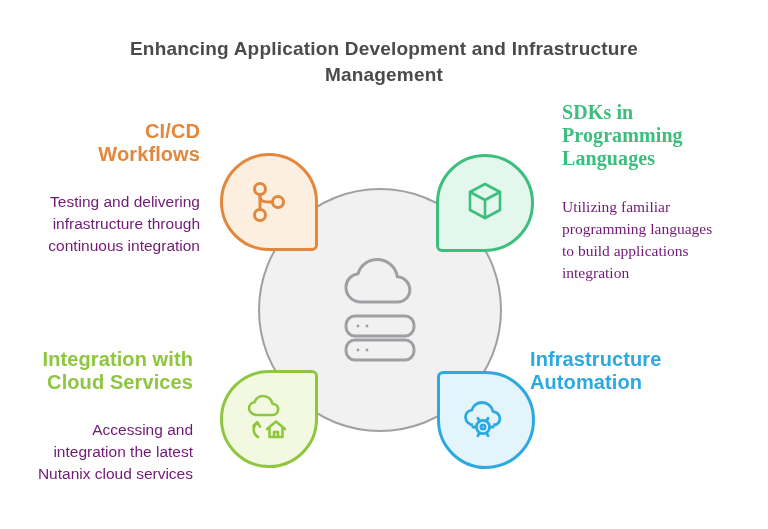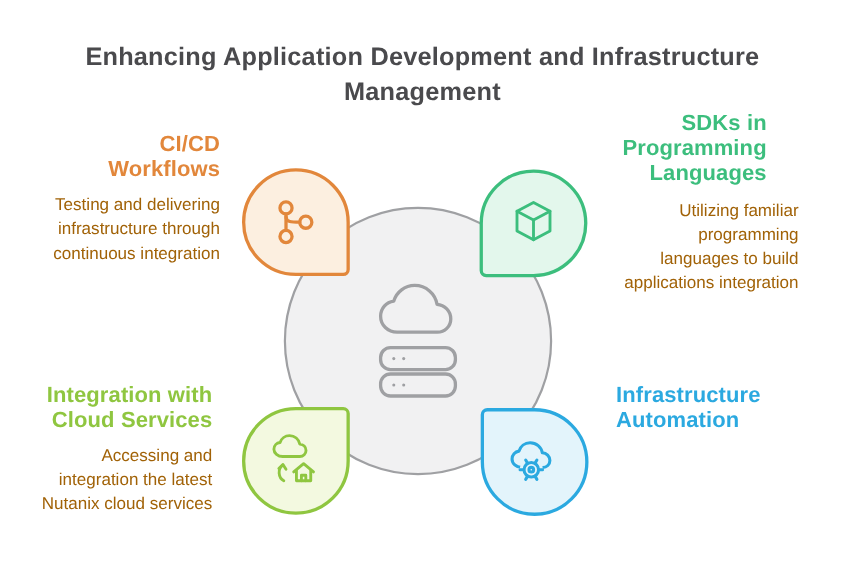--- a/index.html
+++ b/index.html
@@ -2,21 +2,21 @@
 <html><head>
 <meta charset="utf-8">
 <style>
   html,body{margin:0;padding:0;background:#ffffff;}
   .canvas{
     position:relative;width:768px;height:529px;background:#ffffff;overflow:hidden;
     font-family:"Liberation Sans", sans-serif;
   }
   .title{
     position:absolute;top:36px;left:50%;transform:translateX(-50%);
-    width:620px;text-align:center;font-size:23px;font-weight:700;
+    width:620px;text-align:center;font-size:19px;font-weight:700;
     color:#4a4a4d;line-height:1.38;letter-spacing:.2px;margin:0;
   }
   .center-circle{
     position:absolute;left:258px;top:188px;width:240px;height:240px;
     border-radius:50%;background:var(--c-fill,#f1f1f2);
     border:2px solid var(--c-stroke,#9fa0a3);
     display:flex;align-items:center;justify-content:center;
   }
   .center-circle svg{display:block;color:var(--c-stroke,#9fa0a3);}
   .teardrop{
@@ -24,33 +24,33 @@
     background:var(--fill,#eee);border:3px solid var(--accent,#888);
     display:flex;align-items:center;justify-content:center;
     color:var(--accent,#888);
   }
   .td-tl{left:220px;top:153px;border-radius:50% 50% 6px 50%;}   
   .td-tr{left:436px;top:154px;border-radius:50% 50% 50% 6px;}   
   .td-bl{left:220px;top:370px;border-radius:50% 6px 50% 50%;}   
   .td-br{left:437px;top:371px;border-radius:6px 50% 50% 50%;}   
   .qblock{position:absolute;}
   .q-tl{left:20px;top:120px;width:180px;text-align:right;}
-  .q-tr{left:562px;top:101px;width:198px;text-align:right;}
+  .q-tr{left:562px;top:101px;width:198px;text-align:left;font-family:Liberation Serif, serif;}
   .q-bl{left:8px;top:348px;width:185px;text-align:right;}
-  .q-br{left:560px;top:348px;width:198px;text-align:left;}
+  .q-br{left:530px;top:348px;width:198px;text-align:left;}
   .q-heading{
     font-size:20px;font-weight:700;line-height:1.16;color:var(--accent,#333);
     letter-spacing:.1px;
   }
   .q-tl .q-heading{max-width:125px;margin-left:auto;}
   .q-tr .q-heading{max-width:135px;}
   .q-bl .q-heading{max-width:160px;margin-left:auto;}
   .q-br .q-heading{max-width:150px;}
   .q-desc{
-    margin-top:10px;font-size:15.5px;color:#a16207;line-height:1.42;
+    margin-top:25px;font-size:15.5px;color:#701a75;line-height:1.42;
   }
   .q-tl .q-desc{max-width:158px;margin-left:auto;}
   .q-tr .q-desc{max-width:164px;}
   .q-bl .q-desc{max-width:172px;margin-left:auto;}
   .q-br .q-desc{max-width:150px;}
 </style>
 </head>
 <body>
 
 <div class="canvas">

